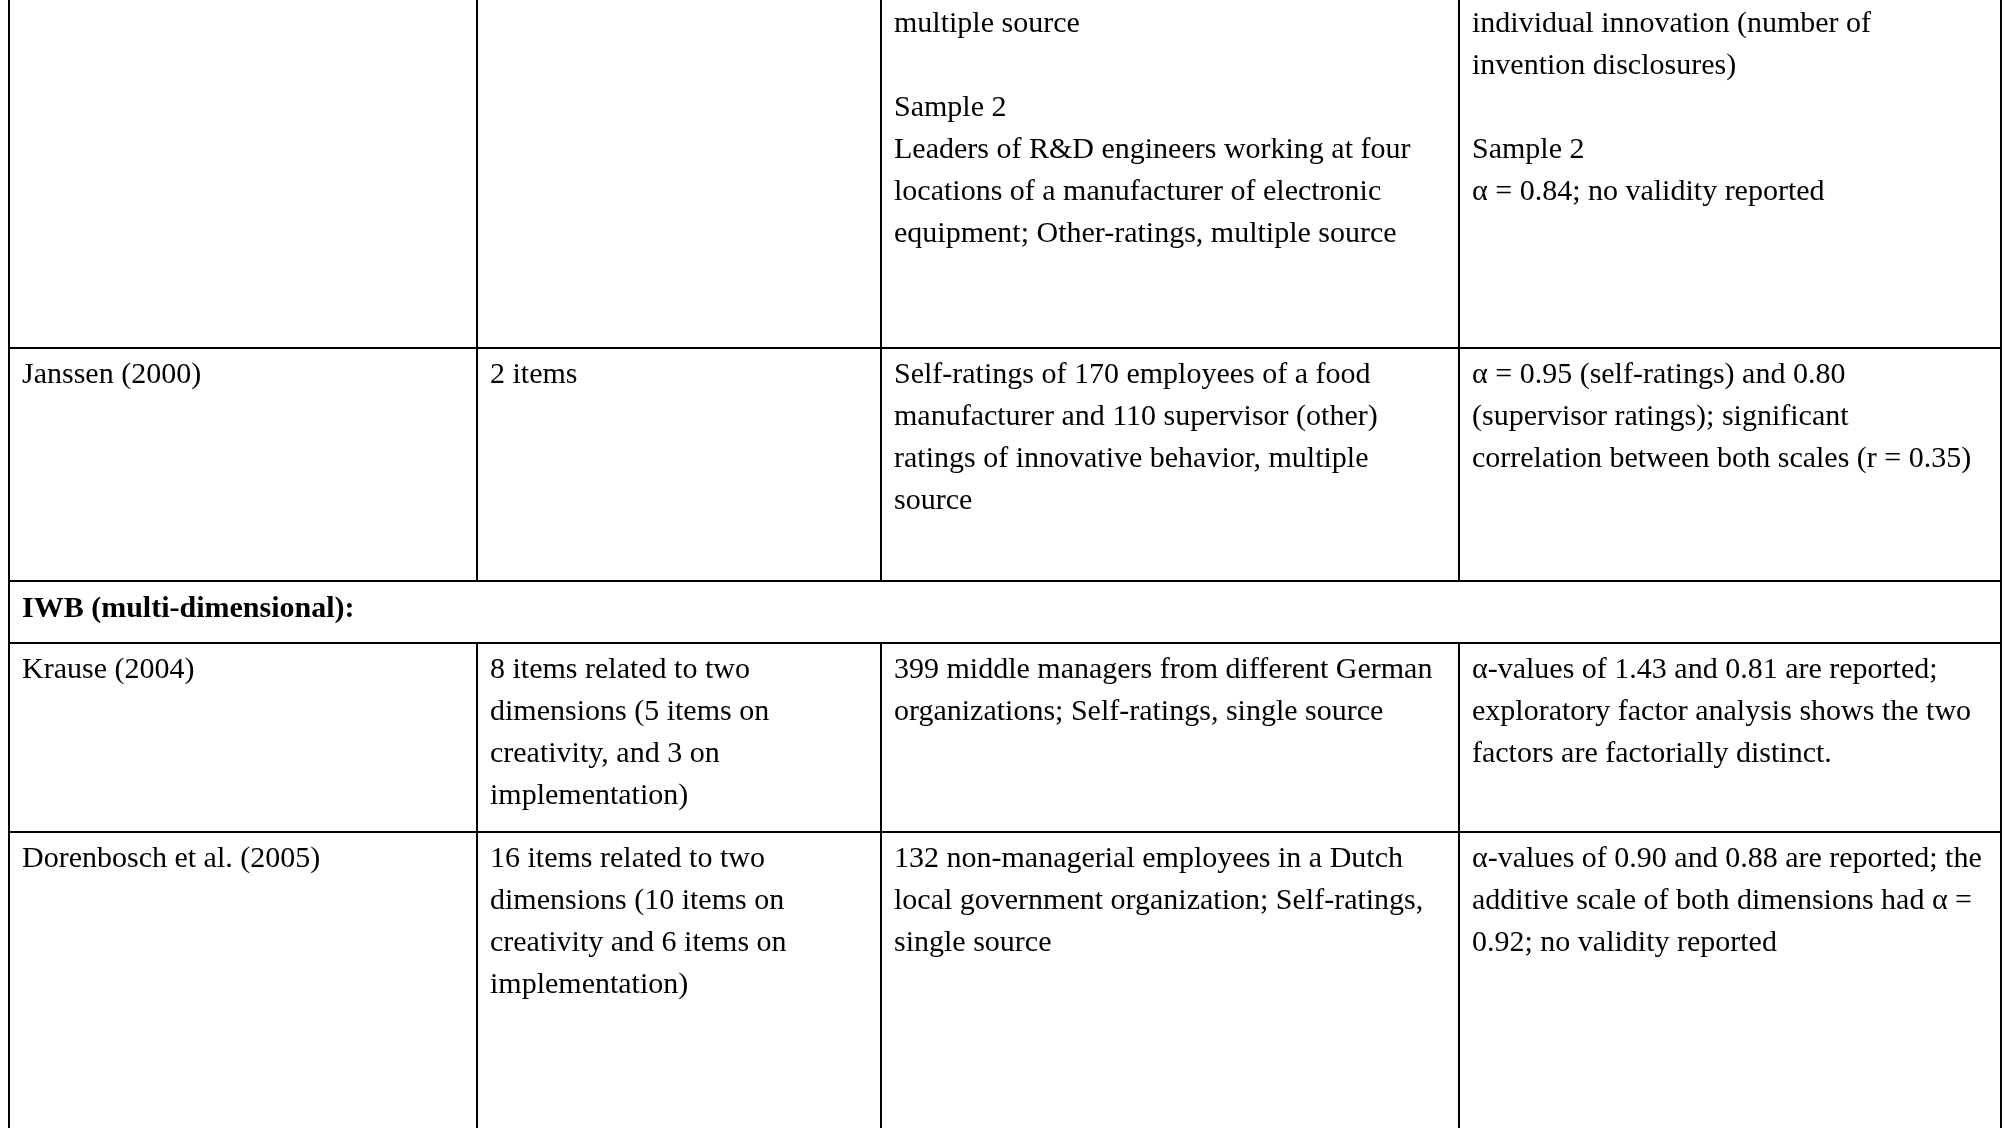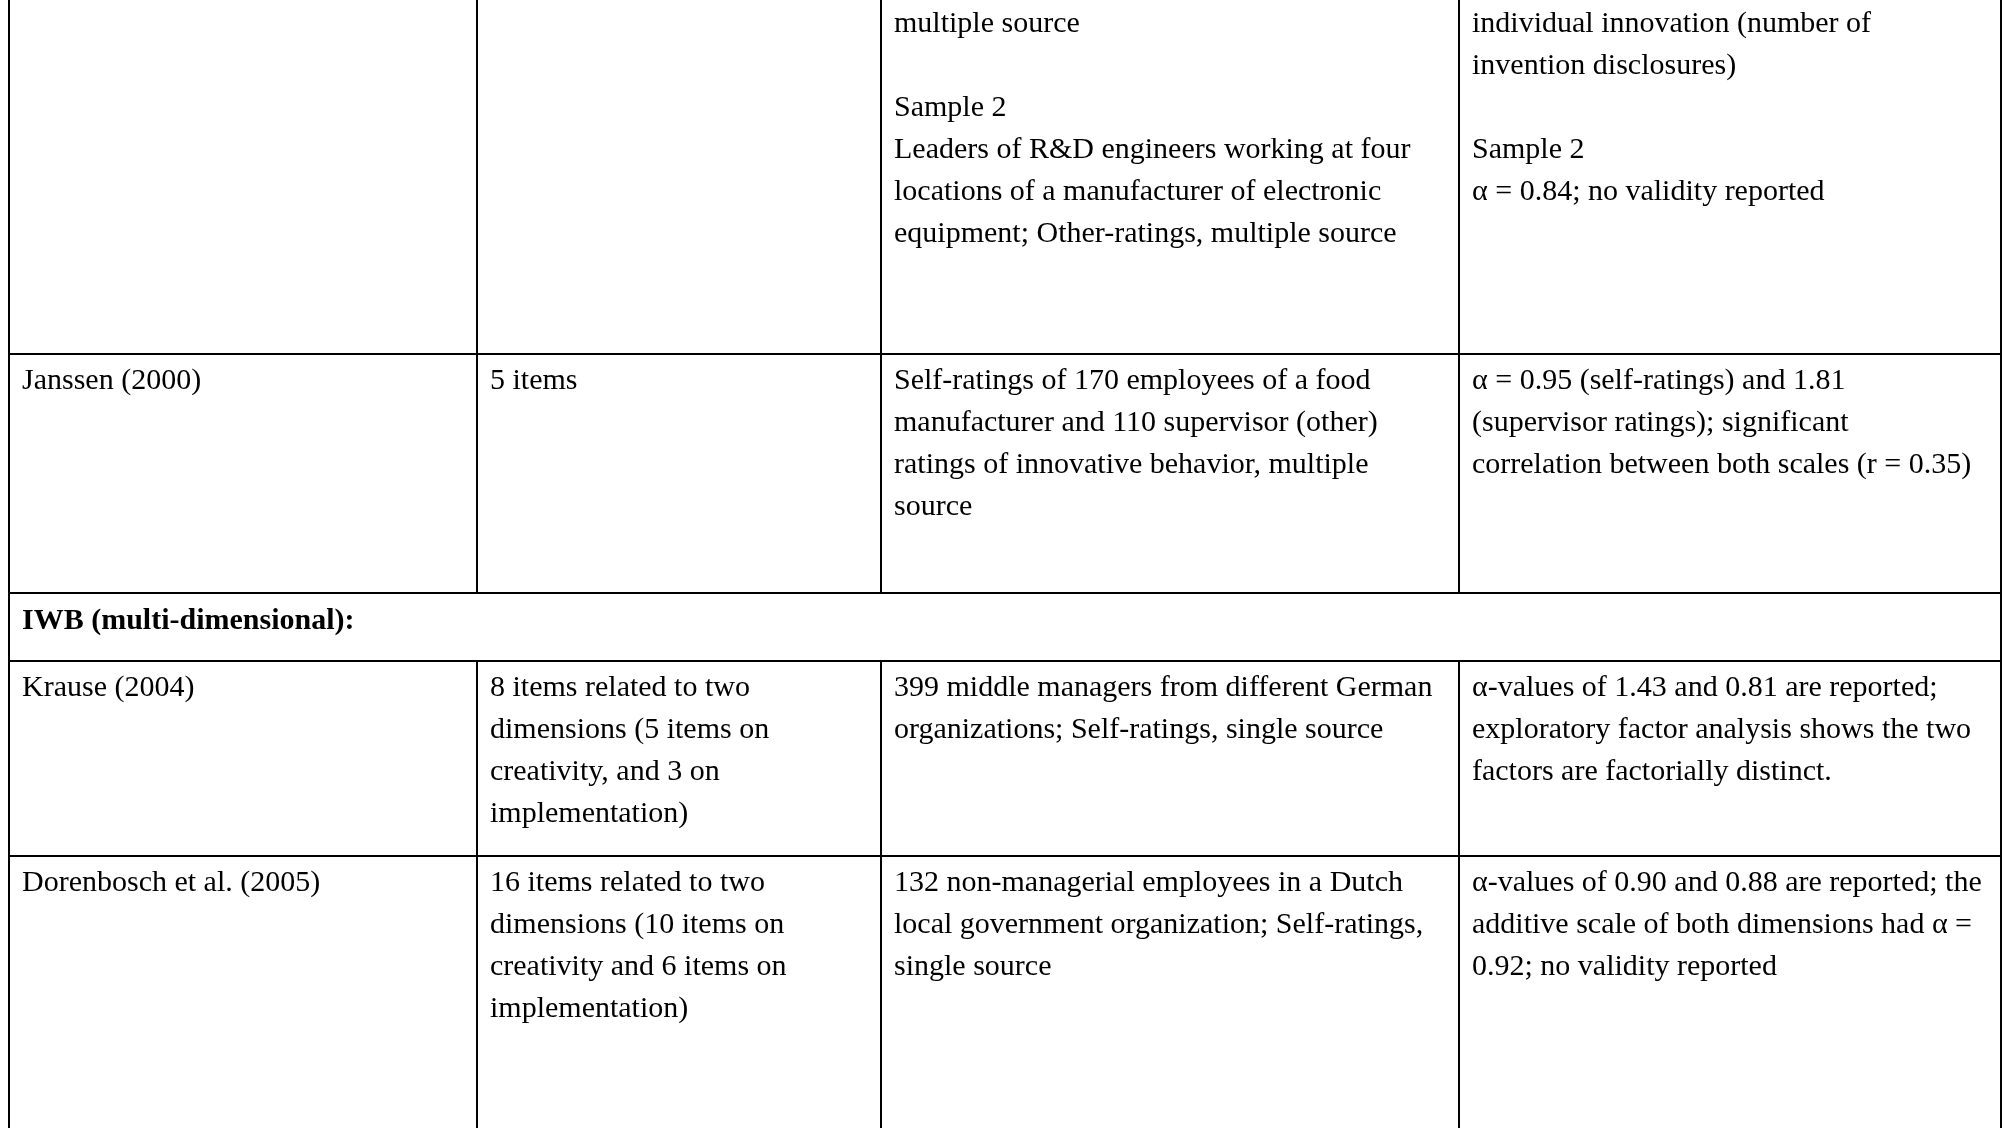--- a/index.html
+++ b/index.html
@@ -16,21 +16,21 @@
   }
   table.measures {
     border-collapse: collapse;
     table-layout: fixed;
     width: 1992px;
     margin-left: 8px;
   }
   td {
     border: 2px solid #000000;
     vertical-align: top;
-    padding: 3px 16px 18px 12px;
+    padding: 3px 16px 12px 12px;
     font-size: 30px;
     line-height: 42px;
     white-space: pre-line;
     overflow: hidden;
     word-wrap: break-word;
   }
   
   tr.cont td {
     border-top: none;
     padding-top: 1px;
@@ -67,23 +67,23 @@
 Sample 2
 Leaders of R&amp;D engineers working at four locations of a manufacturer of electronic equipment; Other-ratings, multiple source</td>
       <td class="h-cont">individual innovation (number of invention disclosures)
 
 Sample 2
 α = 0.84; no validity reported</td>
     </tr>
 
     <tr>
       <td class="h-janssen">Janssen (2000)</td>
-      <td class="h-janssen">5 items</td>
+      <td class="h-janssen">2 items</td>
       <td class="h-janssen">Self-ratings of 170 employees of a food manufacturer and 110 supervisor (other) ratings of innovative behavior, multiple source</td>
-      <td class="h-janssen">α = 0.95 (self-ratings) and 1.81 (supervisor ratings); significant correlation between both scales (r = 0.35)</td>
+      <td class="h-janssen">α = 0.95 (self-ratings) and 0.80 (supervisor ratings); significant correlation between both scales (r = 0.35)</td>
     </tr>
 
 
     <tr>
       <td class="section h-section" colspan="4">IWB (multi-dimensional):</td>
     </tr>
 
     <tr>
       <td class="h-krause">Krause (2004)</td>
       <td class="h-krause">8 items related to two dimensions (5 items on creativity, and 3 on implementation)</td>

